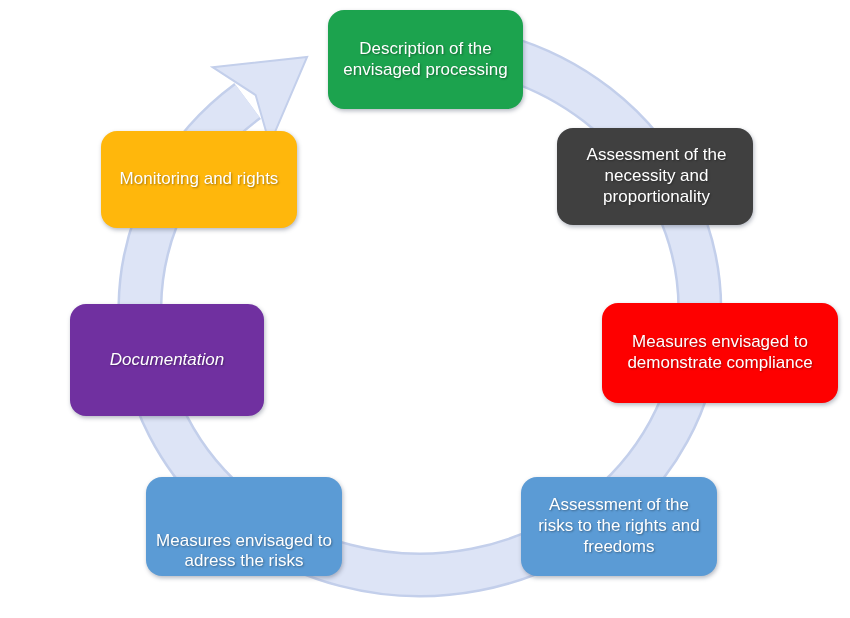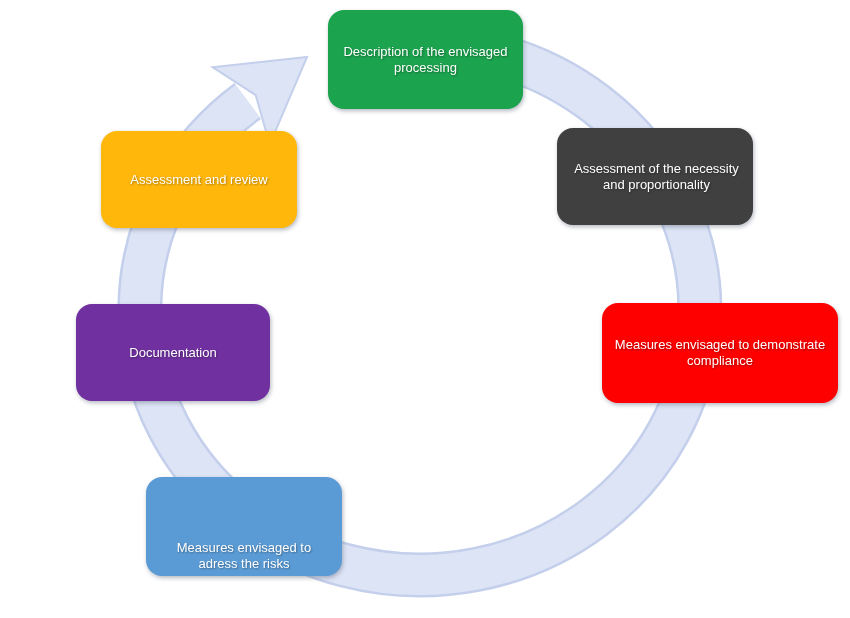--- a/index.html
+++ b/index.html
@@ -13,33 +13,33 @@
   }
   .ring-svg { position: absolute; left: 0; top: 0; }
   .step {
     position: absolute;
     border-radius: 16px;
     display: flex;
     align-items: center;
     justify-content: center;
     text-align: center;
     color: #ffffff;
-    font-size: 13px;
+    font-size: 17px;
     line-height: 1.22;
     padding: 4px 10px;
     box-sizing: border-box;
     box-shadow: 1px 2px 4px rgba(90,100,120,0.45);
     text-shadow: 1px 1px 2px rgba(0,0,0,0.35);
   }
   .step-0 { left: 328px; top: 10px;  width: 195px; height: 99px; }
   .step-1 { left: 557px; top: 128px; width: 196px; height: 97px; }
   .step-2 { left: 602px; top: 303px; width: 236px; height: 100px; }
   .step-3 { left: 521px; top: 477px; width: 196px; height: 99px; }
   .step-4 { left: 146px; top: 477px; width: 196px; height: 99px; align-items: flex-end; }
-  .step-5 { left: 76px;  top: 304px; width: 194px; height: 97px; }
+  .step-5 { left: 70px;  top: 304px; width: 194px; height: 112px; font-style: italic; }
   .step-6 { left: 101px; top: 131px; width: 196px; height: 97px; }
 </style>
 </head>
 <body>
 
 <div class="canvas">
 
   <svg class="ring-svg" width="850" height="618" viewBox="0 0 850 618">
 
     <path d="M 492.5 54 A 280 265 0 1 1 247.6 101" fill="none" stroke-width="45" stroke="#c3cfeb"></path>
@@ -53,26 +53,29 @@
   </div>
 
   <div class="step step-1" style="background-color: #404040; padding-left: 13px;">
     <span>Assessment of the necessity and proportionality</span>
   </div>
 
   <div class="step step-2" style="background-color: rgb(254, 0, 0);">
     <span>Measures envisaged to demonstrate compliance</span>
   </div>
 
+  <div class="step step-3" style="background-color: rgb(91, 155, 213);">
+    <span>Assessment of the risks to the rights and freedoms</span>
+  </div>
 
   <div class="step step-4" style="background-color: rgb(91, 155, 213);">
     <span>Measures envisaged to adress the risks</span>
   </div>
 
   <div class="step step-5" style="background-color: rgb(112, 48, 160);">
     <span>Documentation</span>
   </div>
 
   <div class="step step-6" style="background-color: rgb(255, 183, 12);">
-    <span>Assessment and review</span>
+    <span>Monitoring and rights</span>
   </div>
 
 </div>
 
 </body></html>

